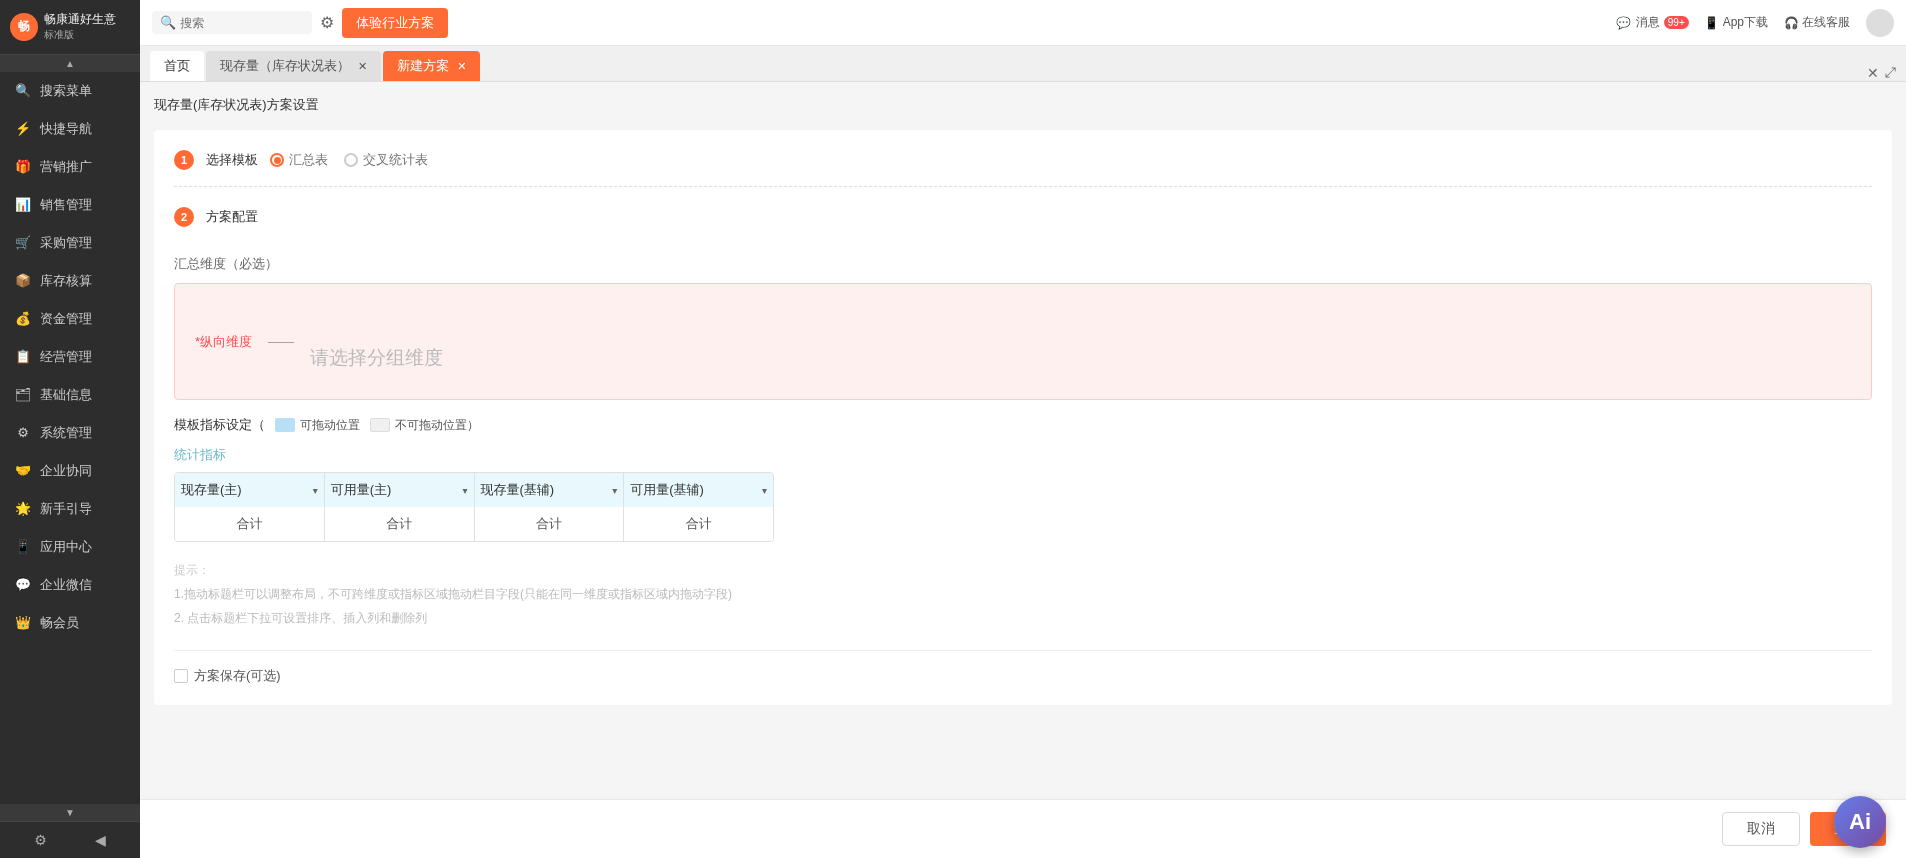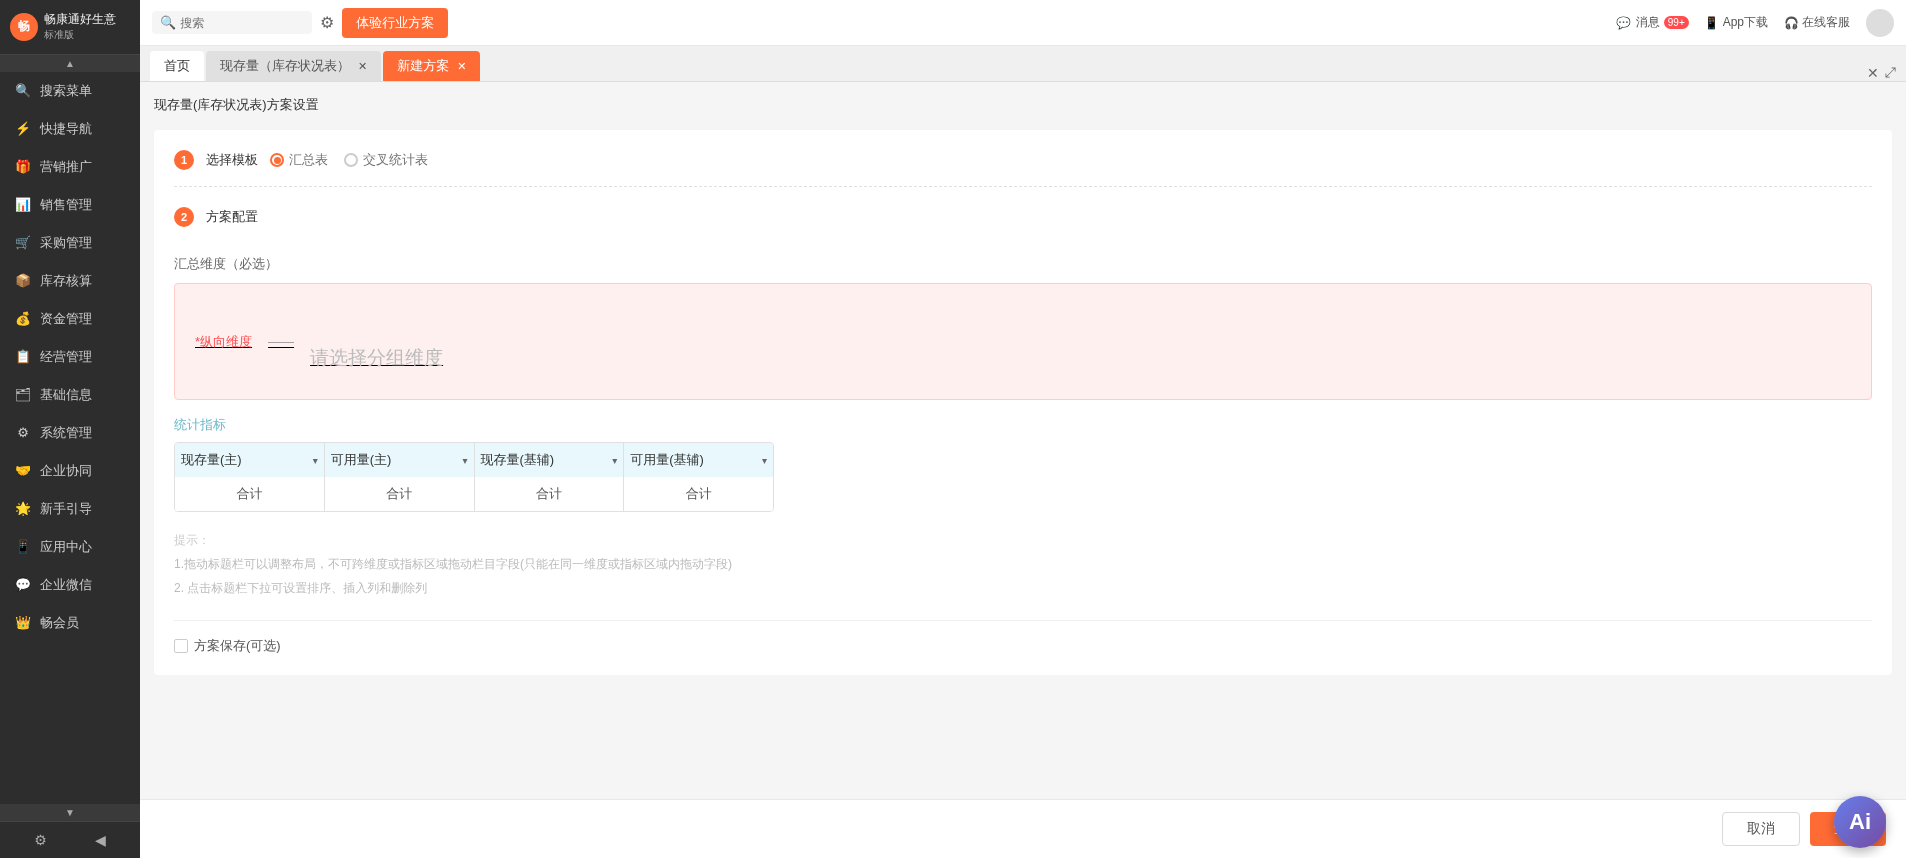--- a/index.html
+++ b/index.html
@@ -262,21 +262,20 @@
     }
     .dimension-box {
       background: #fff0f0;
       border: 1px solid #ffccc7;
       border-radius: 4px;
       padding: 28px 20px;
       margin-bottom: 16px;
       display: flex;
       align-items: center;
       gap: 16px;
-      text-decoration: underline;
     }
     .dimension-label {
       color: #ff4d4f; font-size: 13px;
     }
     .dimension-dash { color: #999; }
     .dimension-placeholder { color: #bbb; font-size: 19px; margin-top: 33px; }
 
     
     .indicators-header {
       display: flex; align-items: center; gap: 10px;
@@ -559,20 +558,31 @@
       </div>
 
       <div class="section-title">汇总维度（必选）</div>
 
       <div class="dimension-box">
         <span class="dimension-label">*纵向维度</span>
         <span class="dimension-dash">——</span>
         <span class="dimension-placeholder">请选择分组维度</span>
       </div>
 
+      <div class="indicators-header">
+        <span class="indicators-label">模板指标设定（</span>
+        <div class="indicator-legend">
+          <div class="legend-box legend-draggable"></div>
+          <span>可拖动位置</span>
+        </div>
+        <div class="indicator-legend">
+          <div class="legend-box legend-fixed"></div>
+          <span>不可拖动位置）</span>
+        </div>
+      </div>
 
       <div class="stat-section-label">统计指标</div>
 
       <div class="stat-table">
         <div class="stat-table-header">
           <div class="stat-col">
             <div class="stat-header-cell">
               <span>现存量(主)</span>
               <span class="chevron-down">▾</span>
             </div>

